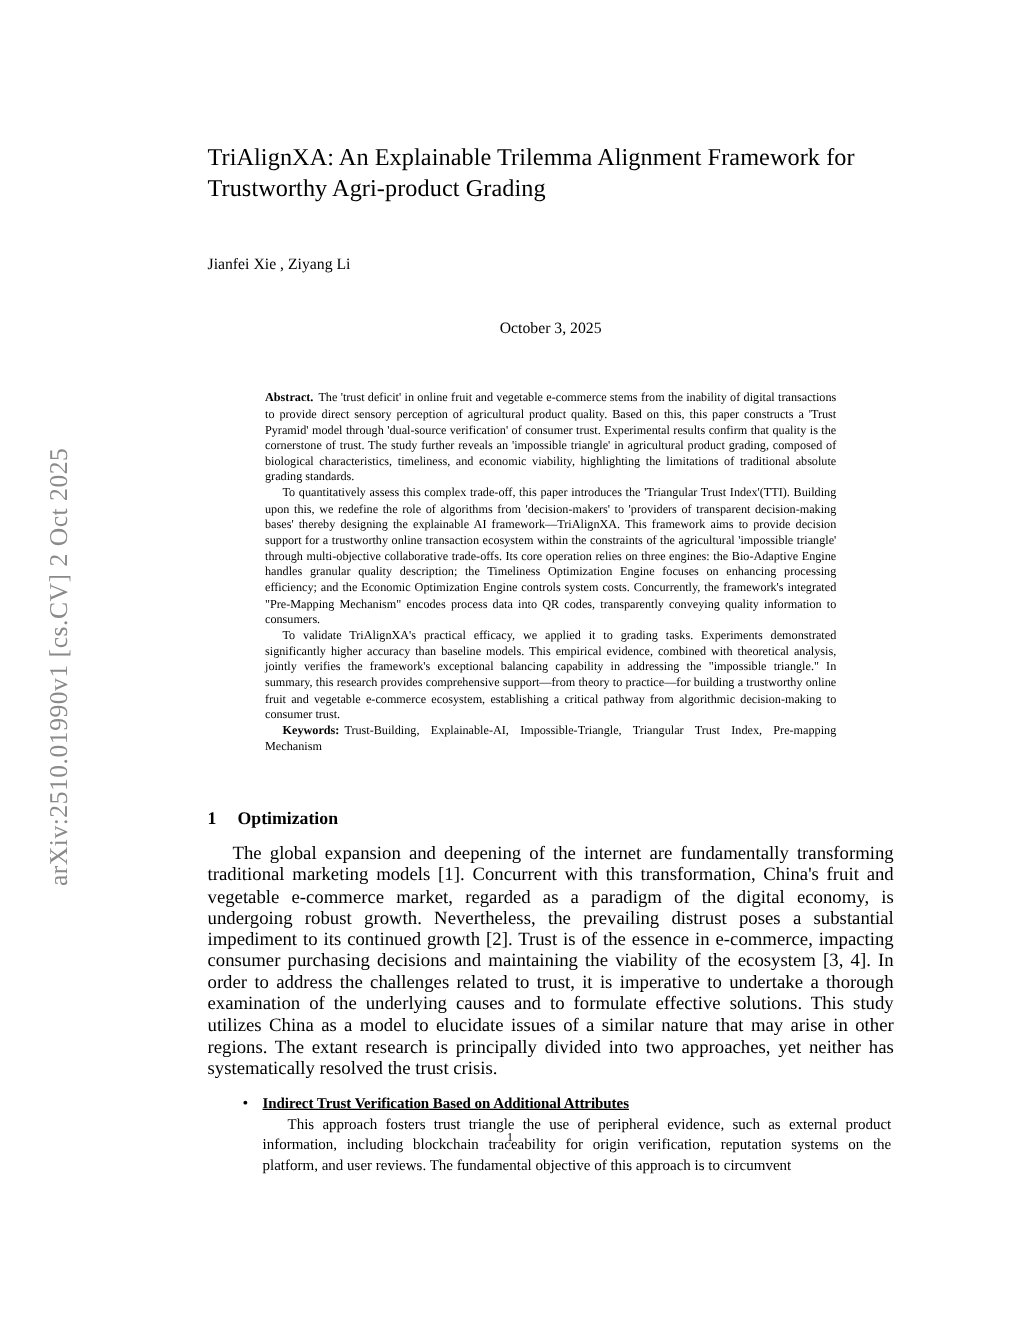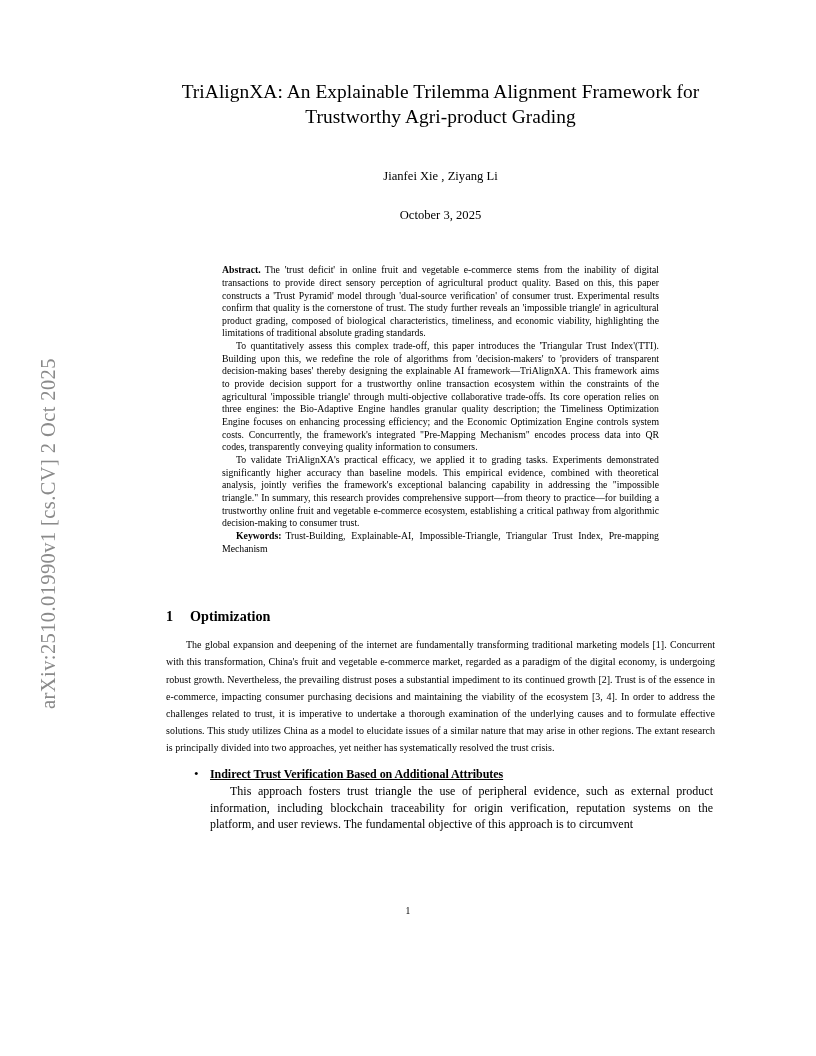--- a/index.html
+++ b/index.html
@@ -45,45 +45,44 @@
   
   #content {
     position: absolute;
     left: 166px;
     top: 0;
     width: 549px;
   }
 
   .title {
     margin: 0;
-    padding-top: 80px;
+    padding-top: 115px;
     font-size: 19.4px;
     font-weight: normal;
     line-height: 24.6px;
-    text-align: center;
     letter-spacing: 0.06px;
   }
 
   .authors {
     margin: 0;
     padding-top: 40px;
     font-size: 12.6px;
-    text-align: center;
+    text-align: left;
   }
 
   .date {
-    margin: 0;
+    margin: 12px;
     padding-top: 24px;
     font-size: 12.6px;
     text-align: center;
   }
 
   
   .abstract-block {
-    margin: 10px;
+    margin: 0;
     padding-top: 31px;
     padding-left: 46px;
     padding-right: 46px;
     font-size: 9.75px;
     line-height: 12.65px;
     text-align: justify;
     text-justify: inter-word;
   }
   .abstract-block p {
     margin: 0;
@@ -113,21 +112,21 @@
     line-height: 17px;
   }
   .section-heading .secnum {
     display: inline-block;
     min-width: 24px;
   }
 
   .body-par {
     margin: 0;
     padding-top: 11px;
-    font-size: 10px;
+    font-size: 15px;
     line-height: 17.15px;
     text-align: justify;
     text-justify: inter-word;
     text-indent: 20px;
   }
 
   
   .bullet-list {
     margin: 0;
     padding-top: 10px;

